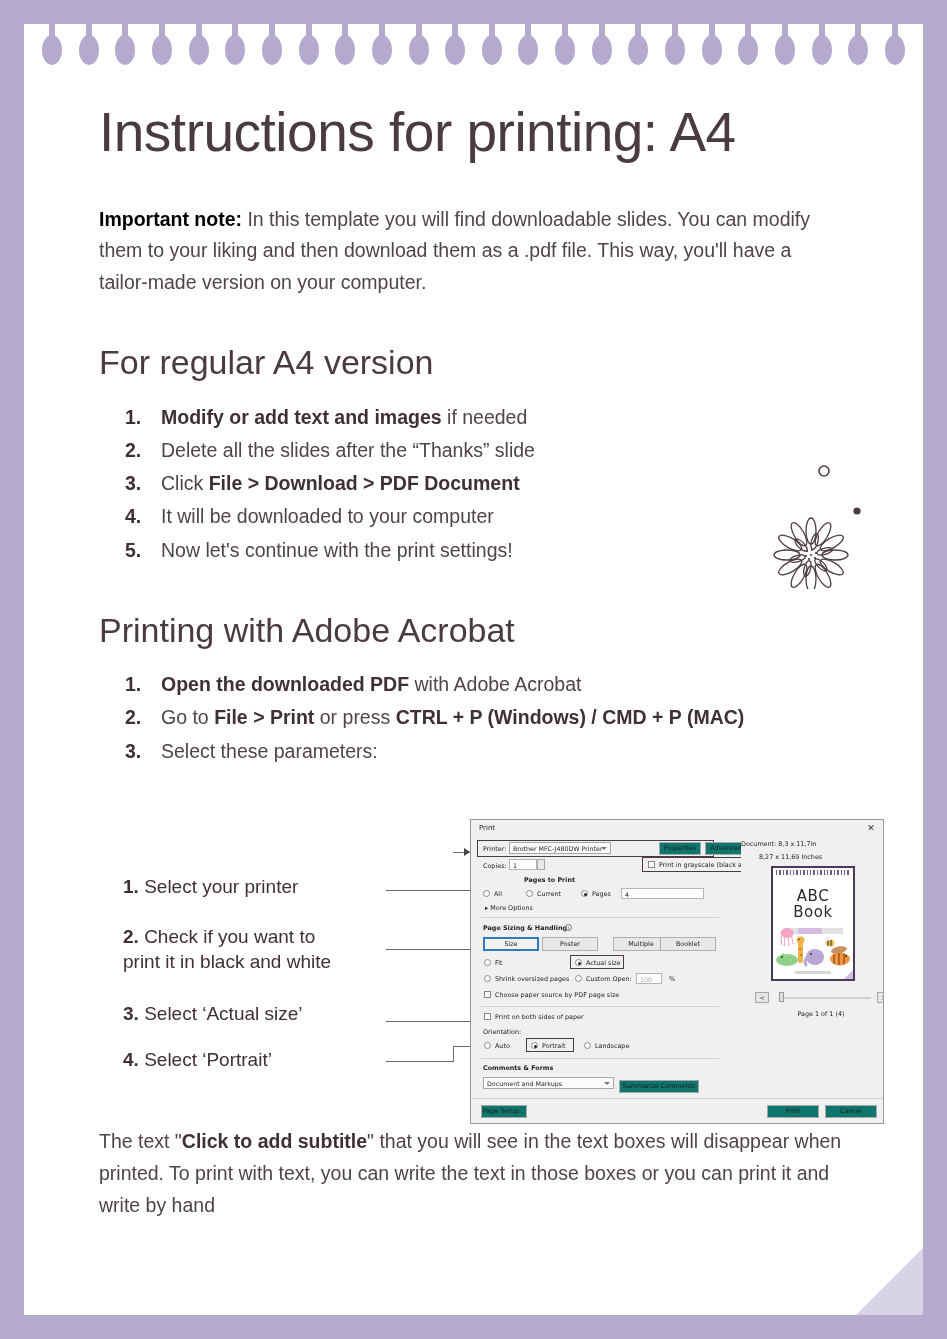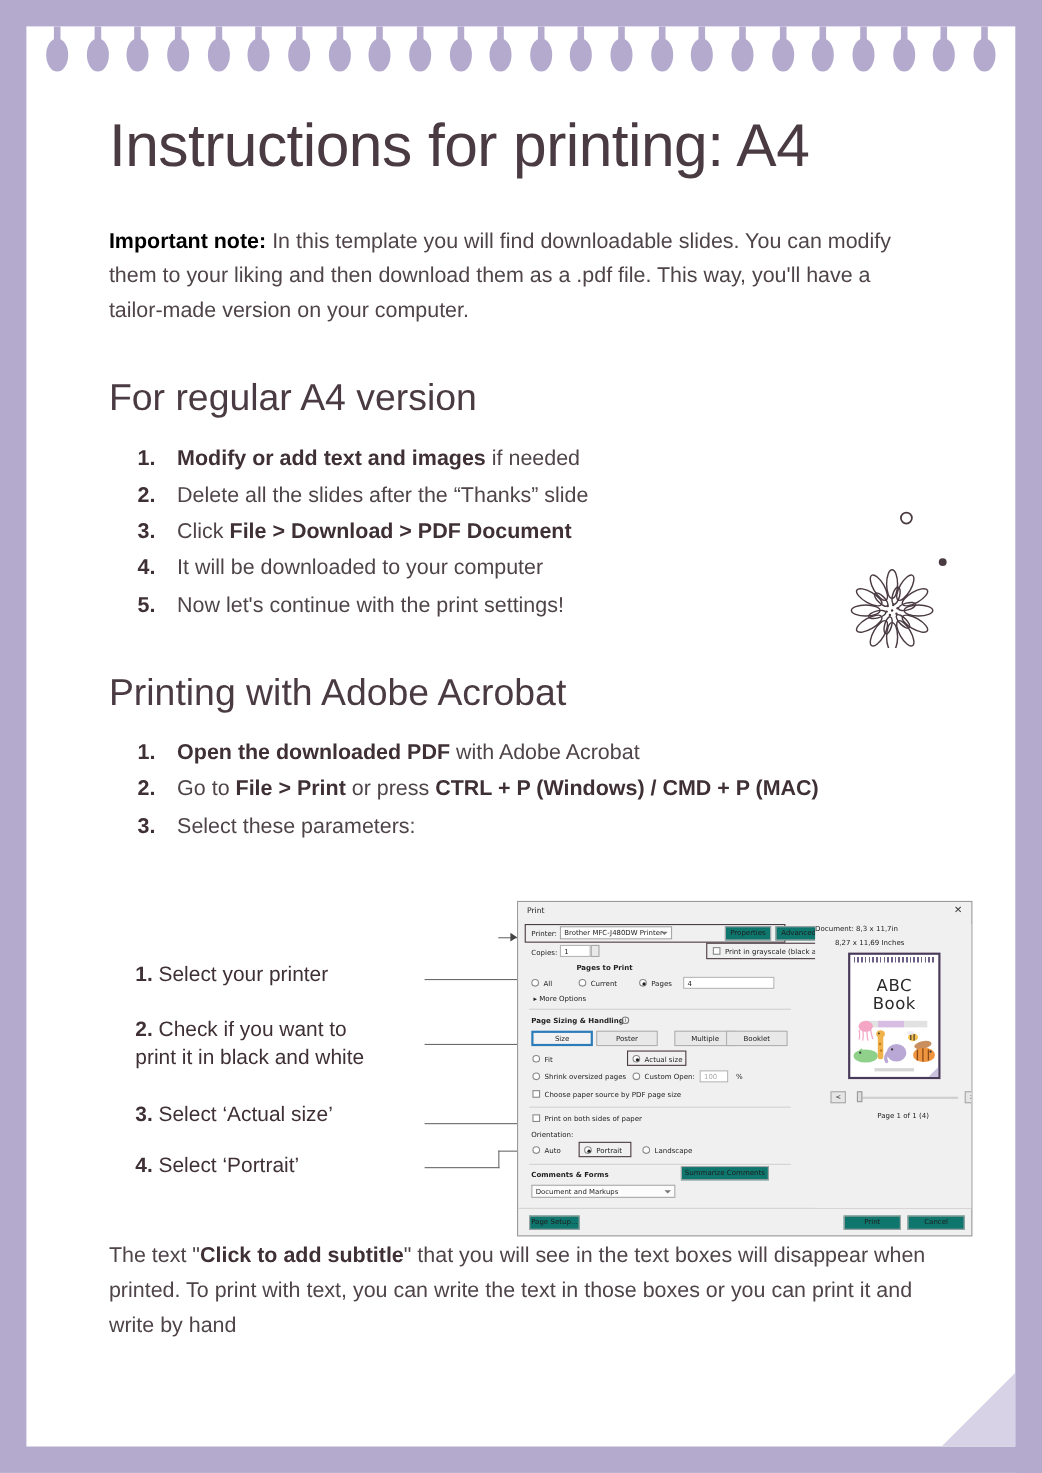--- a/index.html
+++ b/index.html
@@ -607,21 +607,21 @@
       <div class="pd-radio" style="left:113px; top:222px;"></div>
       <span class="pd-lbl" style="left:124px; top:222px;">Landscape</span>
 
       <div class="pd-sep" style="left:10px; top:238px; width:238px;"></div>
 
       <span class="pd-lbl pd-bold" style="left:12px; top:244px;">Comments &amp; Forms</span>
       <div class="pd-combo" style="left:12px; top:257px; width:131px;">
         <span class="val">Document and Markups</span>
         <span class="caret"></span>
       </div>
-      <div class="pd-btn" style="left:148px; top:240px; width:80px;">Summarize Comments</div>
+      <div class="pd-btn" style="left:148px; top:260px; width:80px;">Summarize Comments</div>
 
       <div class="pd-sep" style="left:0px; top:278px; width:414px;"></div>
       <div class="pd-btn" style="left:10px; top:285px; width:46px;">Page Setup...</div>
       <div class="pd-btn" style="left:296px; top:285px; width:52px;">Print</div>
       <div class="pd-btn" style="left:354px; top:285px; width:52px;">Cancel</div>
 
       <div id="pd-preview">
         <span class="pd-lbl" style="left:0px; top:0px;">Document: 8,3 x 11,7in</span>
         <span class="pd-lbl" style="left:18px; top:13px;">8,27 x 11,69 Inches</span>
 

